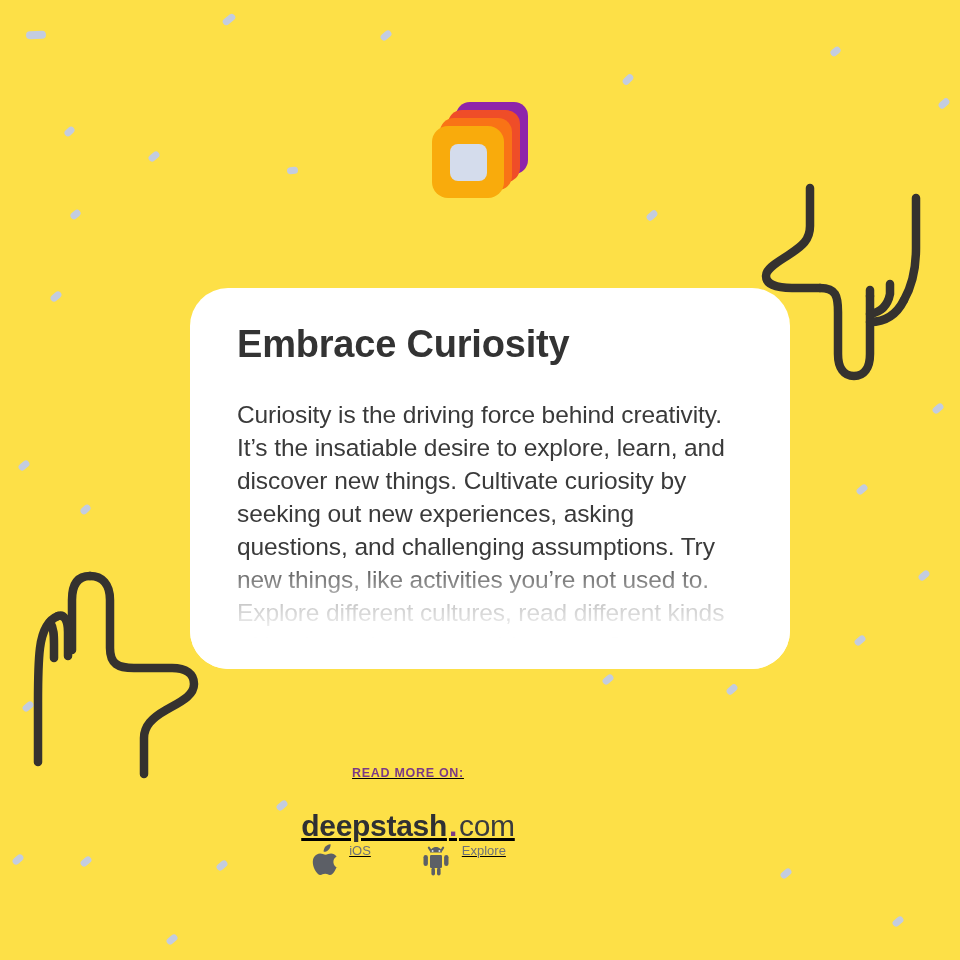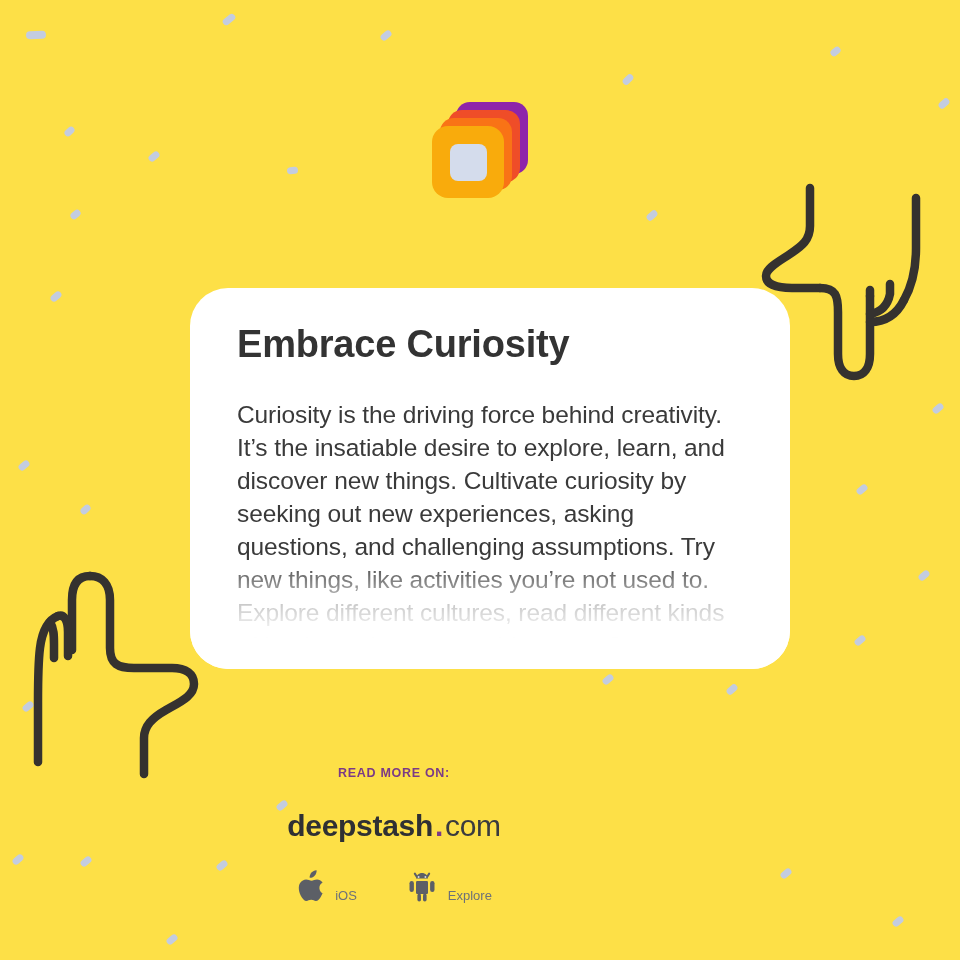--- a/index.html
+++ b/index.html
@@ -119,56 +119,56 @@
     background: linear-gradient(to bottom,
                 rgba(255,255,255,0) 0%,
                 rgba(255,255,255,0.72) 40%,
                 rgba(255,255,255,1) 72%);
     pointer-events: none;
   }
 
   
   .footer {
     position: absolute;
-    left: 4px;
+    left: 18px;
     top: 766px;
     width: 780px;
     text-align: center;
+    text-decoration: underline;
   }
   .read-more {
     font-size: 12.5px;
     font-weight: bold;
     letter-spacing: 0.7px;
     color: #7b3a86;
     margin-bottom: 29px;
   }
   .wordmark {
     font-size: 30px;
     color: #2f3033;
     letter-spacing: -0.3px;
-    margin-bottom: 26px;
     white-space: nowrap;
   }
   .wordmark .brand { font-weight: bold; }
   .wordmark .dot {
     color: #7b3a86;
     font-weight: bold;
     padding: 0 2px;
   }
   .wordmark .tld { font-weight: normal; color: #3a3b3e; }
 
   .stores {
     display: flex;
     justify-content: center;
     align-items: center;
     gap: 48px;
   }
   .store {
     display: flex;
-    align-items: flex-end;
+    align-items: flex-start;
     gap: 9px;
   }
   .store svg { display: block; }
   .store-label {
     font-size: 13px;
     color: #6d7178;
   }
 </style>
 </head>
 <body>

